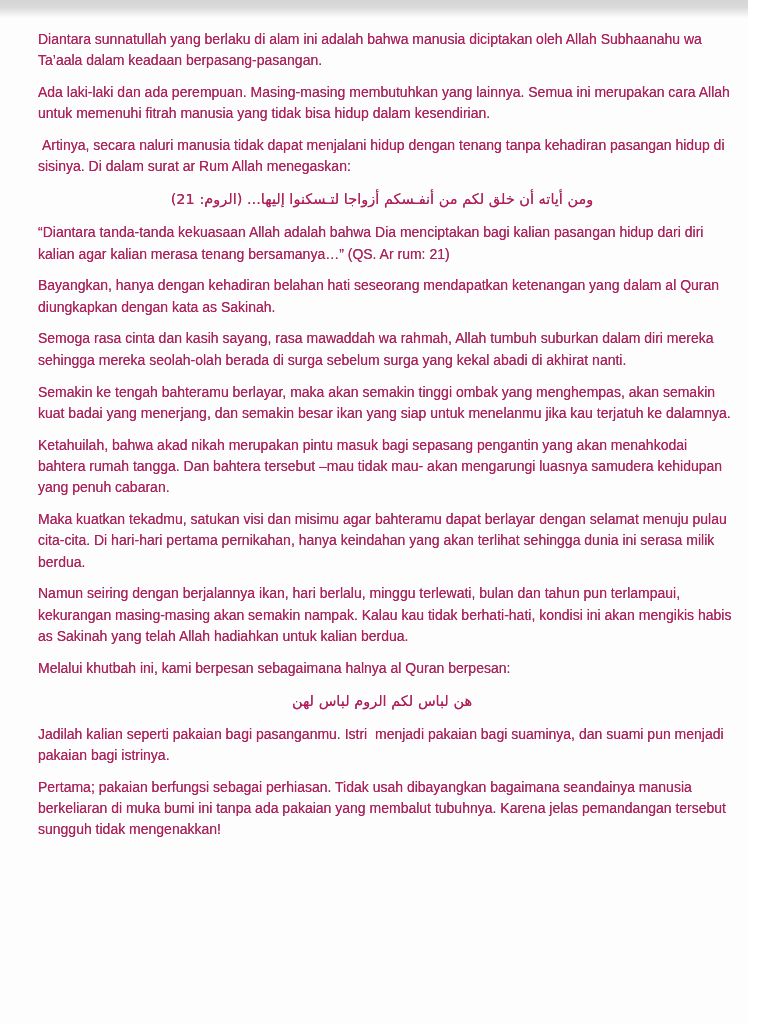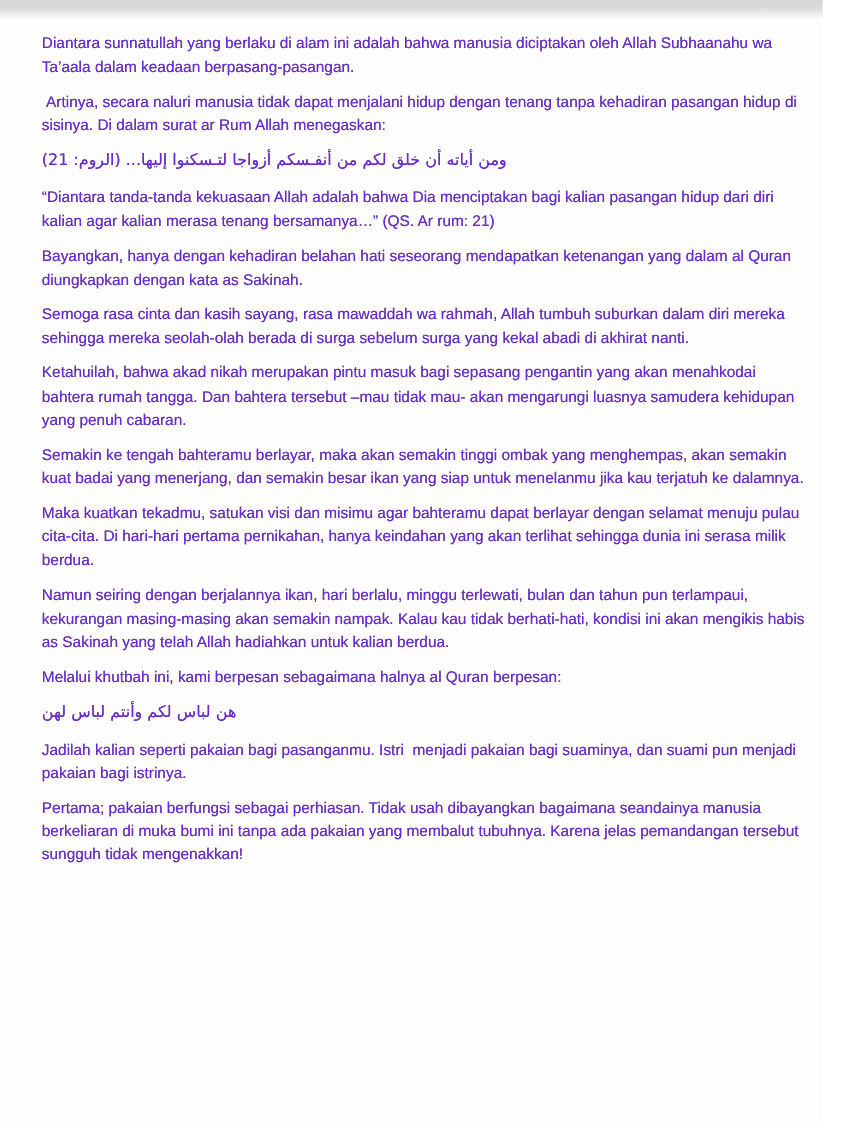--- a/index.html
+++ b/index.html
@@ -7,21 +7,21 @@
     padding: 0;
     background: #ffffff;
   }
   .page {
     position: relative;
     width: 748px;
     height: 1024px;
     background: #fdfdfd;
     overflow: hidden;
     font-family: "Liberation Sans", sans-serif;
-    color: #6d28d9;
+    color: #be185d;
   }
   .top-edge {
     position: absolute;
     top: 0; left: 0; right: 0;
     height: 20px;
     background: linear-gradient(#d5d5d5 0px, #dadada 7px, #fdfdfd 18px);
   }
   .content {
     position: absolute;
     top: 29px;
@@ -32,43 +32,44 @@
   p.para {
     margin: 0 0 10.5px 0;
     font-size: 14px;
     line-height: 21.3px;
     white-space: pre-wrap;
     text-shadow: 0 0 0.6px rgba(30,30,30,0.65);
     text-align: left;
   }
   p.arabic {
     direction: rtl;
-    text-align: left;
+    text-align: center;
     font-family: "DejaVu Sans", sans-serif;
     font-size: 14.5px;
     line-height: 22px;
     margin: 2px 12px 12px 0;
     white-space: pre-wrap;
     text-shadow: 0 0 0.6px rgba(30,30,30,0.65);
   }
 </style>
 </head>
 <body>
 
 <div class="page">
   <div class="top-edge"></div>
   <div class="content">
     <p class="para">Diantara sunnatullah yang berlaku di alam ini adalah bahwa manusia diciptakan oleh Allah Subhaanahu wa Ta’aala dalam keadaan berpasang-pasangan.</p>
+    <p class="para">Ada laki-laki dan ada perempuan. Masing-masing membutuhkan yang lainnya. Semua ini merupakan cara Allah untuk memenuhi fitrah manusia yang tidak bisa hidup dalam kesendirian.</p>
     <p class="para"> Artinya, secara naluri manusia tidak dapat menjalani hidup dengan tenang tanpa kehadiran pasangan hidup di sisinya. Di dalam surat ar Rum Allah menegaskan:</p>
     <p class="arabic">ومن أياته أن خلق لكم من أنفـسكم أزواجا لتـسكنوا إليها... (الروم: 21)</p>
     <p class="para">“Diantara tanda-tanda kekuasaan Allah adalah bahwa Dia menciptakan bagi kalian pasangan hidup dari diri kalian agar kalian merasa tenang bersamanya…” (QS. Ar rum: 21)</p>
     <p class="para">Bayangkan, hanya dengan kehadiran belahan hati seseorang mendapatkan ketenangan yang dalam al Quran diungkapkan dengan kata as Sakinah.</p>
     <p class="para">Semoga rasa cinta dan kasih sayang, rasa mawaddah wa rahmah, Allah tumbuh suburkan dalam diri mereka sehingga mereka seolah-olah berada di surga sebelum surga yang kekal abadi di akhirat nanti.</p>
+    <p class="para">Semakin ke tengah bahteramu berlayar, maka akan semakin tinggi ombak yang menghempas, akan semakin kuat badai yang menerjang, dan semakin besar ikan yang siap untuk menelanmu jika kau terjatuh ke dalamnya.</p>
     <p class="para">Ketahuilah, bahwa akad nikah merupakan pintu masuk bagi sepasang pengantin yang akan menahkodai bahtera rumah tangga. Dan bahtera tersebut –mau tidak mau- akan mengarungi luasnya samudera kehidupan yang penuh cabaran.</p>
-    <p class="para">Semakin ke tengah bahteramu berlayar, maka akan semakin tinggi ombak yang menghempas, akan semakin kuat badai yang menerjang, dan semakin besar ikan yang siap untuk menelanmu jika kau terjatuh ke dalamnya.</p>
     <p class="para">Maka kuatkan tekadmu, satukan visi dan misimu agar bahteramu dapat berlayar dengan selamat menuju pulau cita-cita. Di hari-hari pertama pernikahan, hanya keindahan yang akan terlihat sehingga dunia ini serasa milik berdua.</p>
     <p class="para">Namun seiring dengan berjalannya ikan, hari berlalu, minggu terlewati, bulan dan tahun pun terlampaui, kekurangan masing-masing akan semakin nampak. Kalau kau tidak berhati-hati, kondisi ini akan mengikis habis as Sakinah yang telah Allah hadiahkan untuk kalian berdua.</p>
     <p class="para">Melalui khutbah ini, kami berpesan sebagaimana halnya al Quran berpesan:</p>
-    <p class="arabic">هن لباس لكم وأنتم لباس لهن</p>
+    <p class="arabic">هن لباس لكم الروم لباس لهن</p>
     <p class="para">Jadilah kalian seperti pakaian bagi pasanganmu. Istri  menjadi pakaian bagi suaminya, dan suami pun menjadi pakaian bagi istrinya.</p>
     <p class="para">Pertama; pakaian berfungsi sebagai perhiasan. Tidak usah dibayangkan bagaimana seandainya manusia berkeliaran di muka bumi ini tanpa ada pakaian yang membalut tubuhnya. Karena jelas pemandangan tersebut sungguh tidak mengenakkan!</p>
   </div>
 </div>
 
 </body></html>

